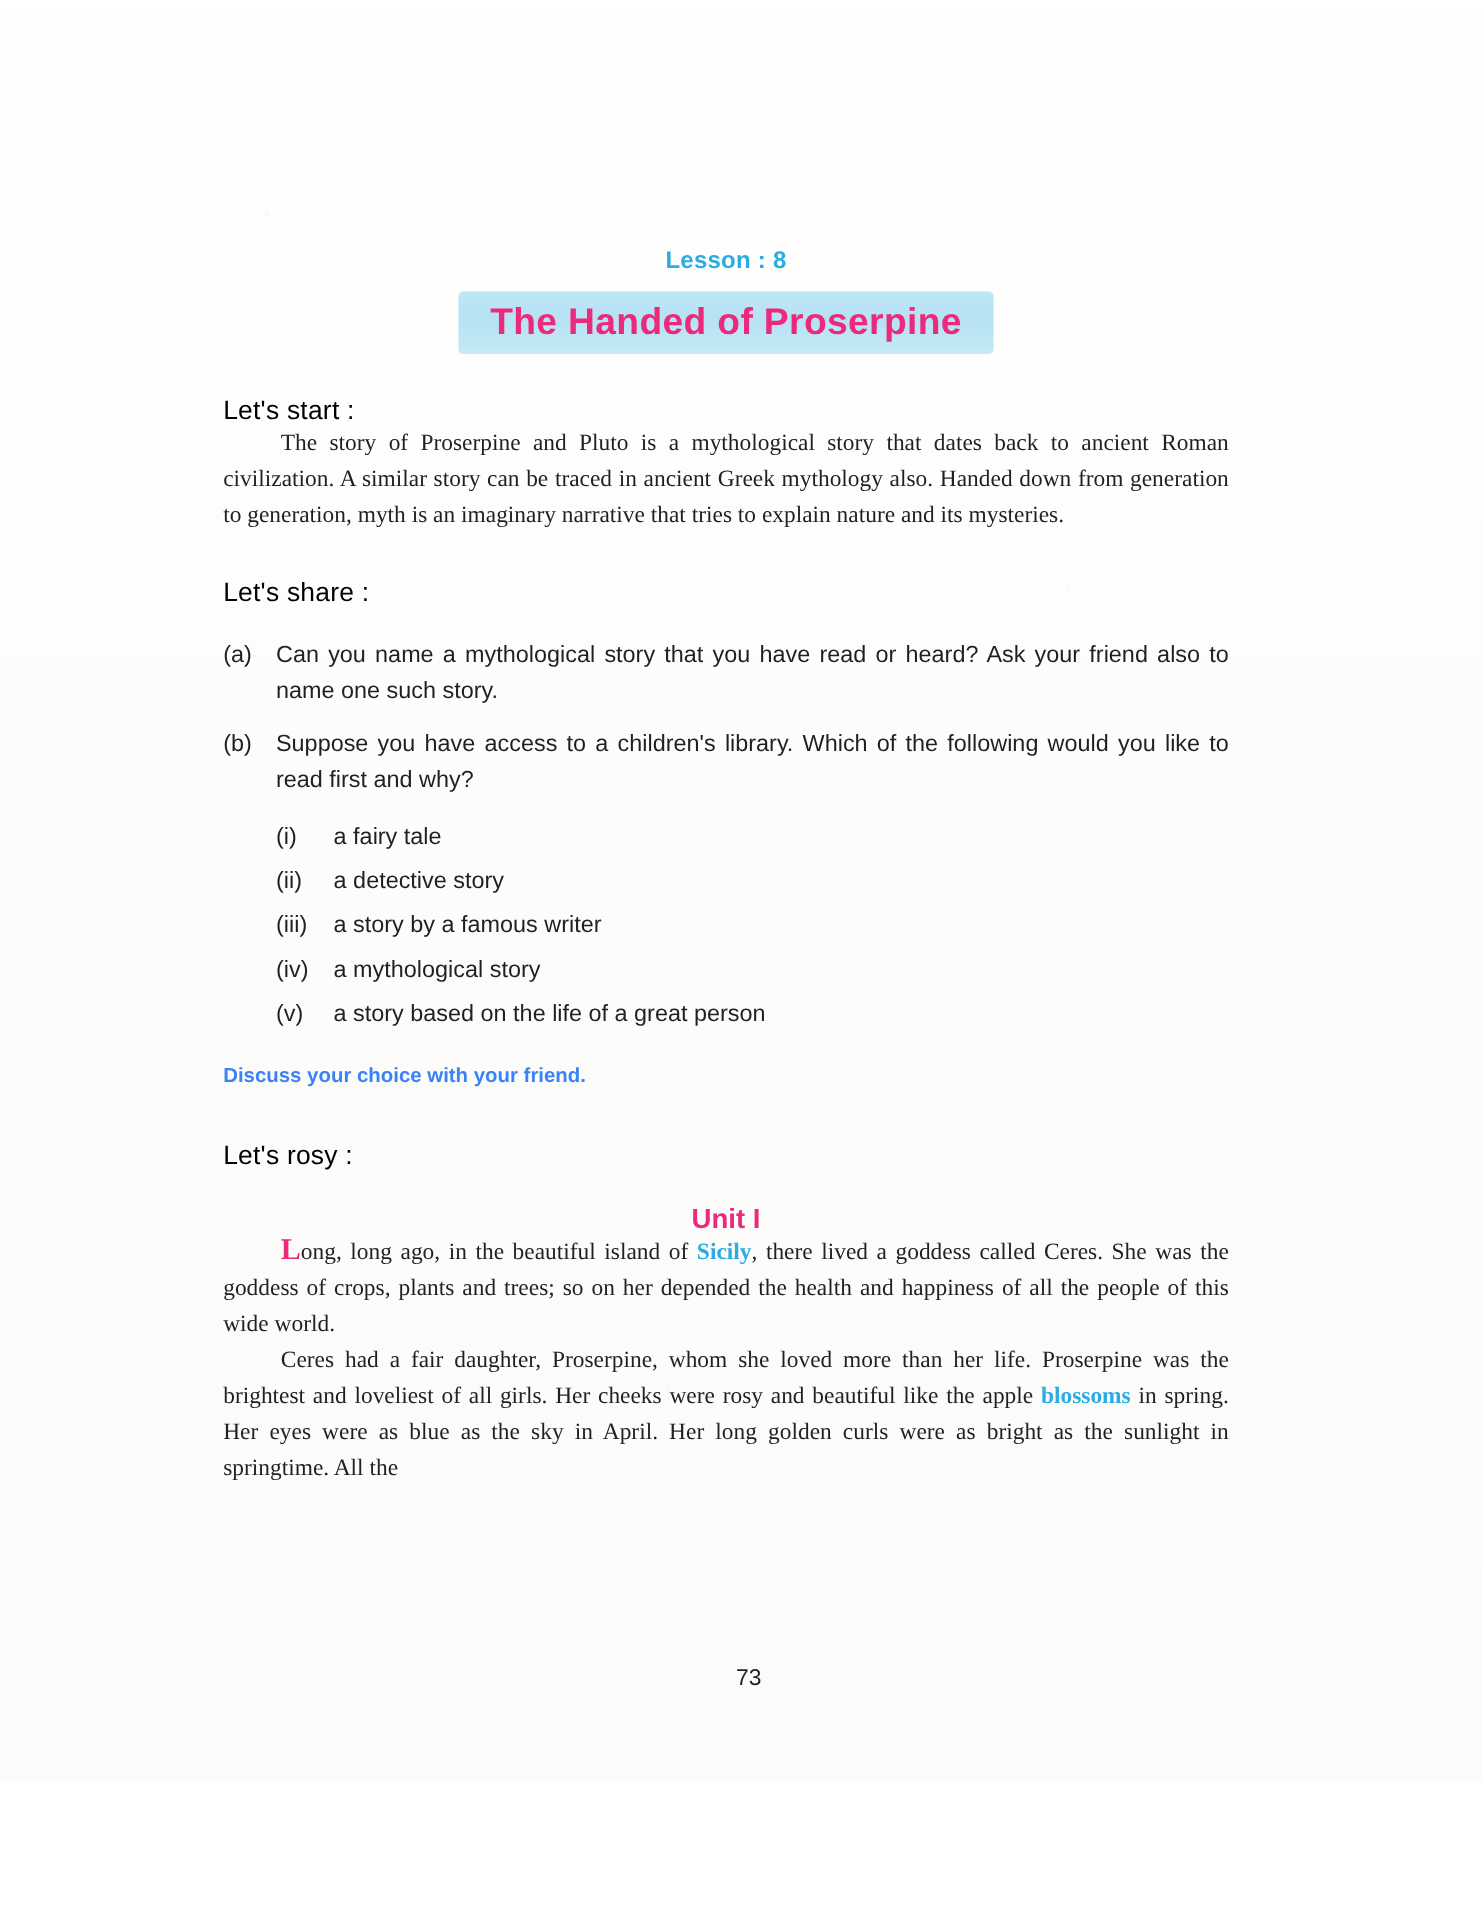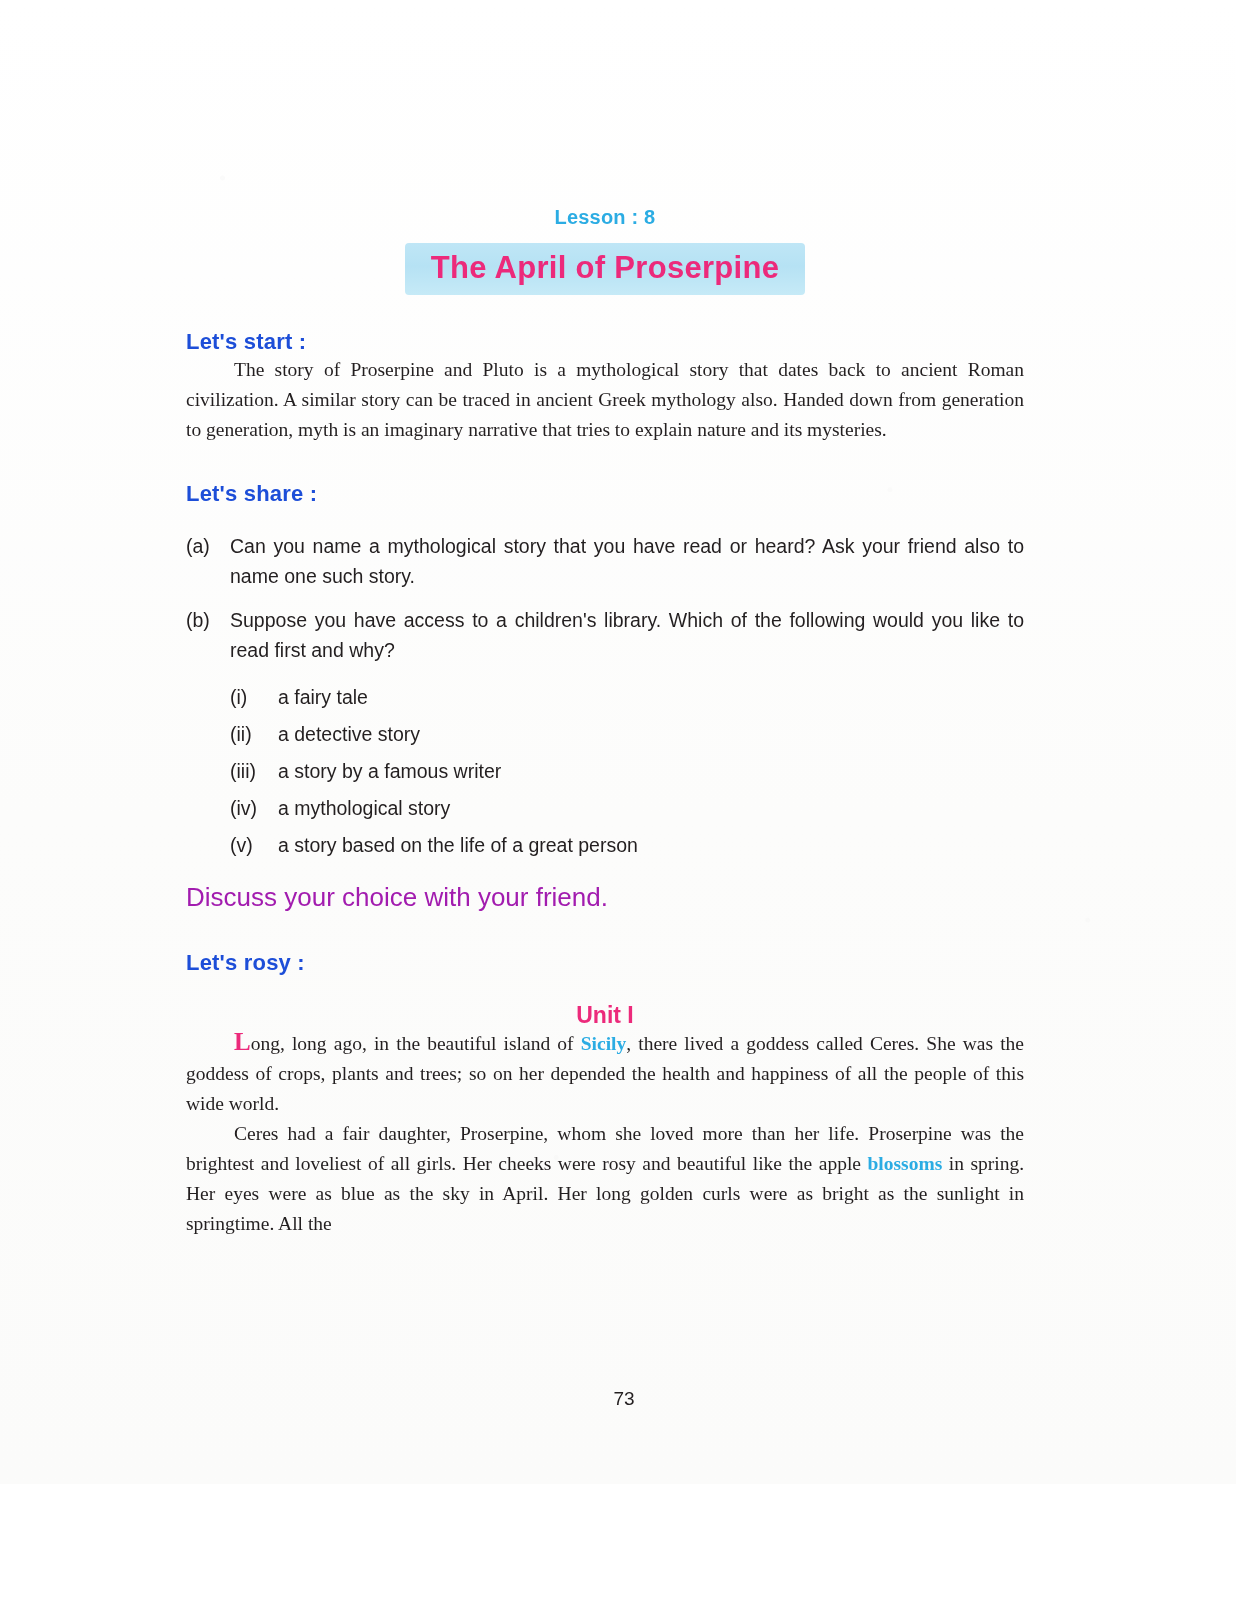--- a/index.html
+++ b/index.html
@@ -72,22 +72,22 @@
   }
   .title-text {
     color: #ec2a7b;
     font-weight: bold;
     font-size: 31px;
     letter-spacing: 0.3px;
     white-space: nowrap;
   }
 
   .sec-head {
-    color: #1d4ed8;
-    font-weight: bold;
+    color: #000000;
+    font-weight: normal;
     font-size: 22px;
     letter-spacing: 0.2px;
   }
   .sec-head.start { margin-top: 34px; }
   .sec-head.share { margin-top: 36px; }
   .sec-head.read  { margin-top: 38px; }
 
   p.body {
     font-size: 19.5px;
     line-height: 30px;
@@ -138,23 +138,24 @@
     font-size: 19.5px;
     color: #231f20;
   }
   .rlabel {
     font-size: 19.5px;
     color: #231f20;
   }
 
   .discuss {
     margin-top: 18px;
-    font-size: 26px;
-    line-height: 30px;
-    color: #a21caf;
+    font-size: 17px;
+    line-height: 30px;
+    color: #3b82f6;
+    font-weight: bold;
   }
 
   .unit-head {
     text-align: center;
     color: #ec2a7b;
     font-weight: bold;
     font-size: 23px;
     margin-top: 26px;
   }
 
@@ -195,21 +196,21 @@
 <body>
 
 <div class="page">
 
   <div class="content">
 
     <div class="lesson-label">Lesson : 8</div>
 
     <div class="title-wrap">
       <span class="title-band">
-        <span class="title-text">The April of Proserpine</span>
+        <span class="title-text">The Handed of Proserpine</span>
       </span>
     </div>
 
     <div class="sec-head start">Let's start :</div>
 
     <p class="body intro-para">The story of Proserpine and Pluto is a mythological story that dates back to ancient Roman civilization. A similar story can be traced in ancient Greek mythology also. Handed down from generation to generation, myth is an imaginary narrative that tries to explain nature and its mysteries.</p>
 
     <div class="sec-head share">Let's share :</div>
 
     <div class="qlist">

